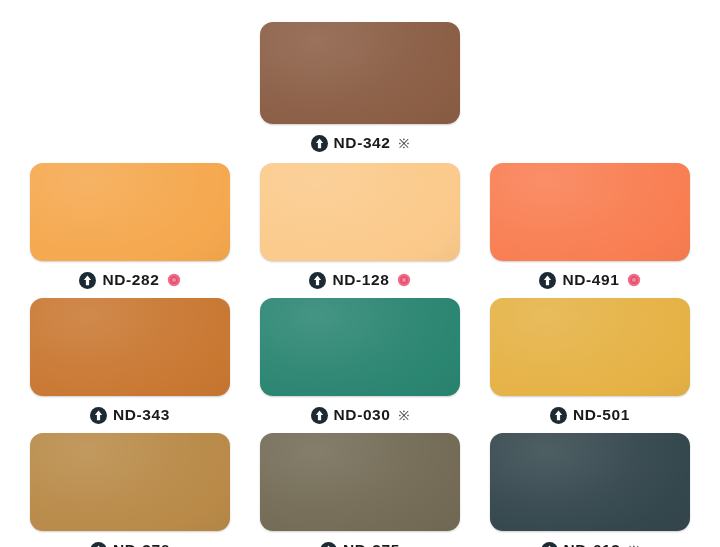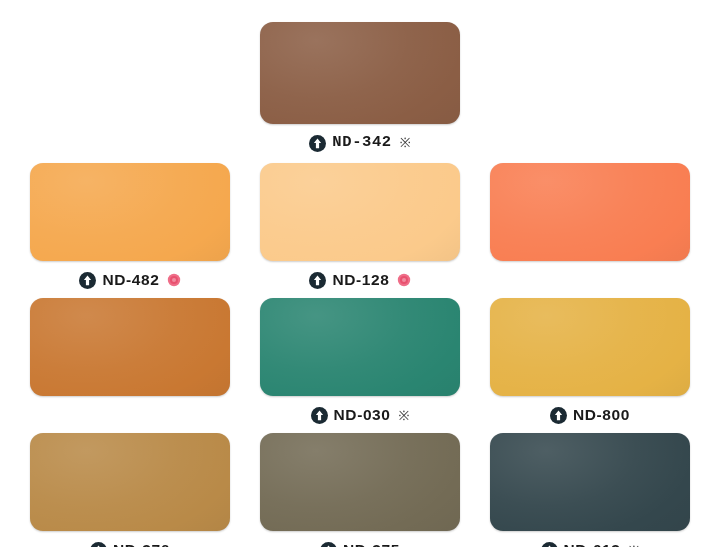--- a/index.html
+++ b/index.html
@@ -31,21 +31,21 @@
   .row-2 { padding-top: 10px; }
   .row-3 { padding-top: 8px; }
   .row-4 { padding-top: 8px; }
 
   .cell {
     width: 230px;
     display: flex;
     flex-direction: column;
     align-items: center;
   }
-  .cell.wide { width: 240px; font-family: Liberation Mono, monospace; }
+  .cell.wide { width: 240px; }
 
   
   .chip {
     width: 200px;
     height: 98px;
     border-radius: 13px;
     position: relative;
     box-shadow: 0 1px 2px rgba(0,0,0,0.20);
   }
   .chip::after {
@@ -115,21 +115,21 @@
   </div>
 
   <div class="row row-2">
     <div class="cell">
       <div class="chip" style="background: rgb(245, 168, 78);"></div>
       <div class="caption">
         <svg class="arrow-icon" width="17" height="17" viewBox="0 0 17 17">
           <circle cx="8.5" cy="8.5" r="8.5" fill="#1b2a33"></circle>
           <path d="M8.5 3.4 L12.1 8.0 L10.1 8.0 L10.1 13.3 L6.9 13.3 L6.9 8.0 L4.9 8.0 Z" fill="#ffffff"></path>
         </svg>
-        <span class="code">ND-482</span>
+        <span class="code">ND-282</span>
         <svg class="mark-rose" width="14" height="14" viewBox="0 0 14 14">
           <circle cx="7" cy="7" r="6.2" fill="#ef6d88"></circle>
           <circle cx="7" cy="7" r="4.0" fill="#e8516f"></circle>
           <circle cx="7" cy="7" r="2.0" fill="#f08ca0"></circle>
         </svg>
 
       </div>
     </div>
 
     <div class="cell">
@@ -144,26 +144,47 @@
           <circle cx="7" cy="7" r="6.2" fill="#ef6d88"></circle>
           <circle cx="7" cy="7" r="4.0" fill="#e8516f"></circle>
           <circle cx="7" cy="7" r="2.0" fill="#f08ca0"></circle>
         </svg>
 
       </div>
     </div>
 
     <div class="cell">
       <div class="chip" style="background: rgb(249, 126, 82);"></div>
+      <div class="caption">
+        <svg class="arrow-icon" width="17" height="17" viewBox="0 0 17 17">
+          <circle cx="8.5" cy="8.5" r="8.5" fill="#1b2a33"></circle>
+          <path d="M8.5 3.4 L12.1 8.0 L10.1 8.0 L10.1 13.3 L6.9 13.3 L6.9 8.0 L4.9 8.0 Z" fill="#ffffff"></path>
+        </svg>
+        <span class="code">ND-491</span>
+        <svg class="mark-rose" width="14" height="14" viewBox="0 0 14 14">
+          <circle cx="7" cy="7" r="6.2" fill="#ef6d88"></circle>
+          <circle cx="7" cy="7" r="4.0" fill="#e8516f"></circle>
+          <circle cx="7" cy="7" r="2.0" fill="#f08ca0"></circle>
+        </svg>
+
+      </div>
     </div>
   </div>
 
   <div class="row row-3">
     <div class="cell">
       <div class="chip" style="background: rgb(201, 120, 50);"></div>
+      <div class="caption">
+        <svg class="arrow-icon" width="17" height="17" viewBox="0 0 17 17">
+          <circle cx="8.5" cy="8.5" r="8.5" fill="#1b2a33"></circle>
+          <path d="M8.5 3.4 L12.1 8.0 L10.1 8.0 L10.1 13.3 L6.9 13.3 L6.9 8.0 L4.9 8.0 Z" fill="#ffffff"></path>
+        </svg>
+        <span class="code">ND-343</span>
+
+      </div>
     </div>
 
     <div class="cell">
       <div class="chip" style="background: rgb(42, 133, 113);"></div>
       <div class="caption">
         <svg class="arrow-icon" width="17" height="17" viewBox="0 0 17 17">
           <circle cx="8.5" cy="8.5" r="8.5" fill="#1b2a33"></circle>
           <path d="M8.5 3.4 L12.1 8.0 L10.1 8.0 L10.1 13.3 L6.9 13.3 L6.9 8.0 L4.9 8.0 Z" fill="#ffffff"></path>
         </svg>
         <span class="code">ND-030</span>
@@ -171,21 +192,21 @@
       </div>
     </div>
 
     <div class="cell">
       <div class="chip" style="background: rgb(229, 178, 69);"></div>
       <div class="caption">
         <svg class="arrow-icon" width="17" height="17" viewBox="0 0 17 17">
           <circle cx="8.5" cy="8.5" r="8.5" fill="#1b2a33"></circle>
           <path d="M8.5 3.4 L12.1 8.0 L10.1 8.0 L10.1 13.3 L6.9 13.3 L6.9 8.0 L4.9 8.0 Z" fill="#ffffff"></path>
         </svg>
-        <span class="code">ND-800</span>
+        <span class="code">ND-501</span>
 
       </div>
     </div>
   </div>
 
   <div class="row row-4">
     <div class="cell">
       <div class="chip" style="background: rgb(185, 138, 72);"></div>
       <div class="caption">
         <svg class="arrow-icon" width="17" height="17" viewBox="0 0 17 17">

